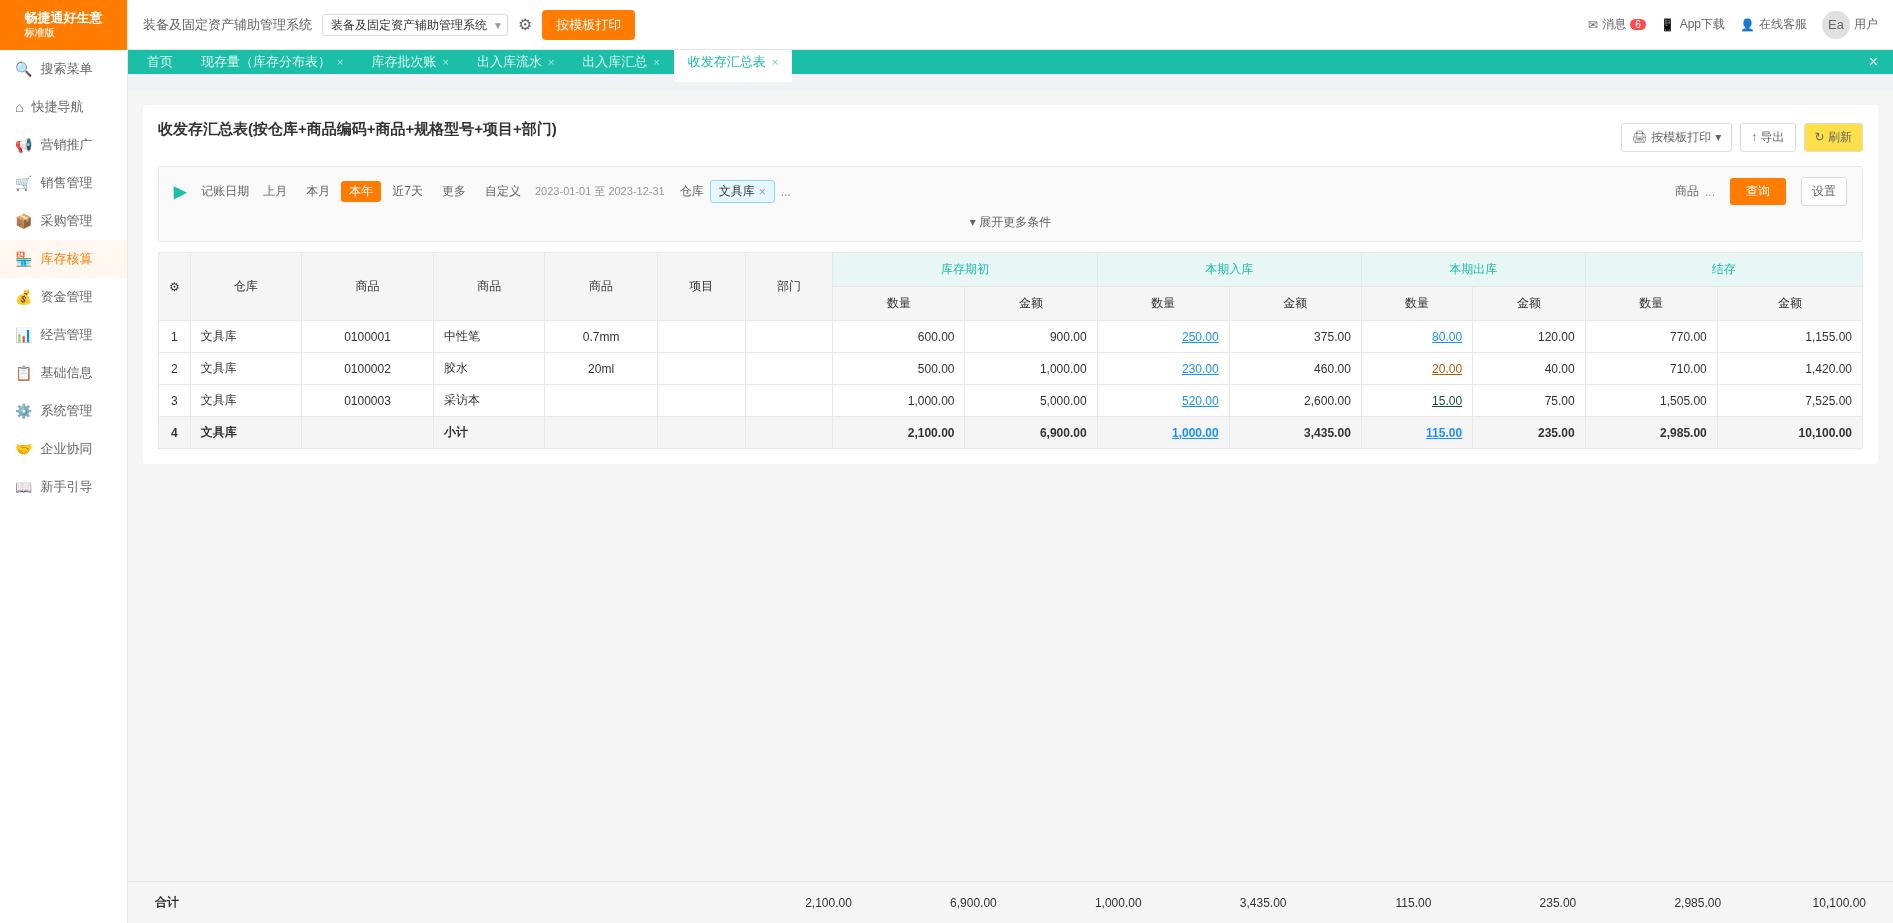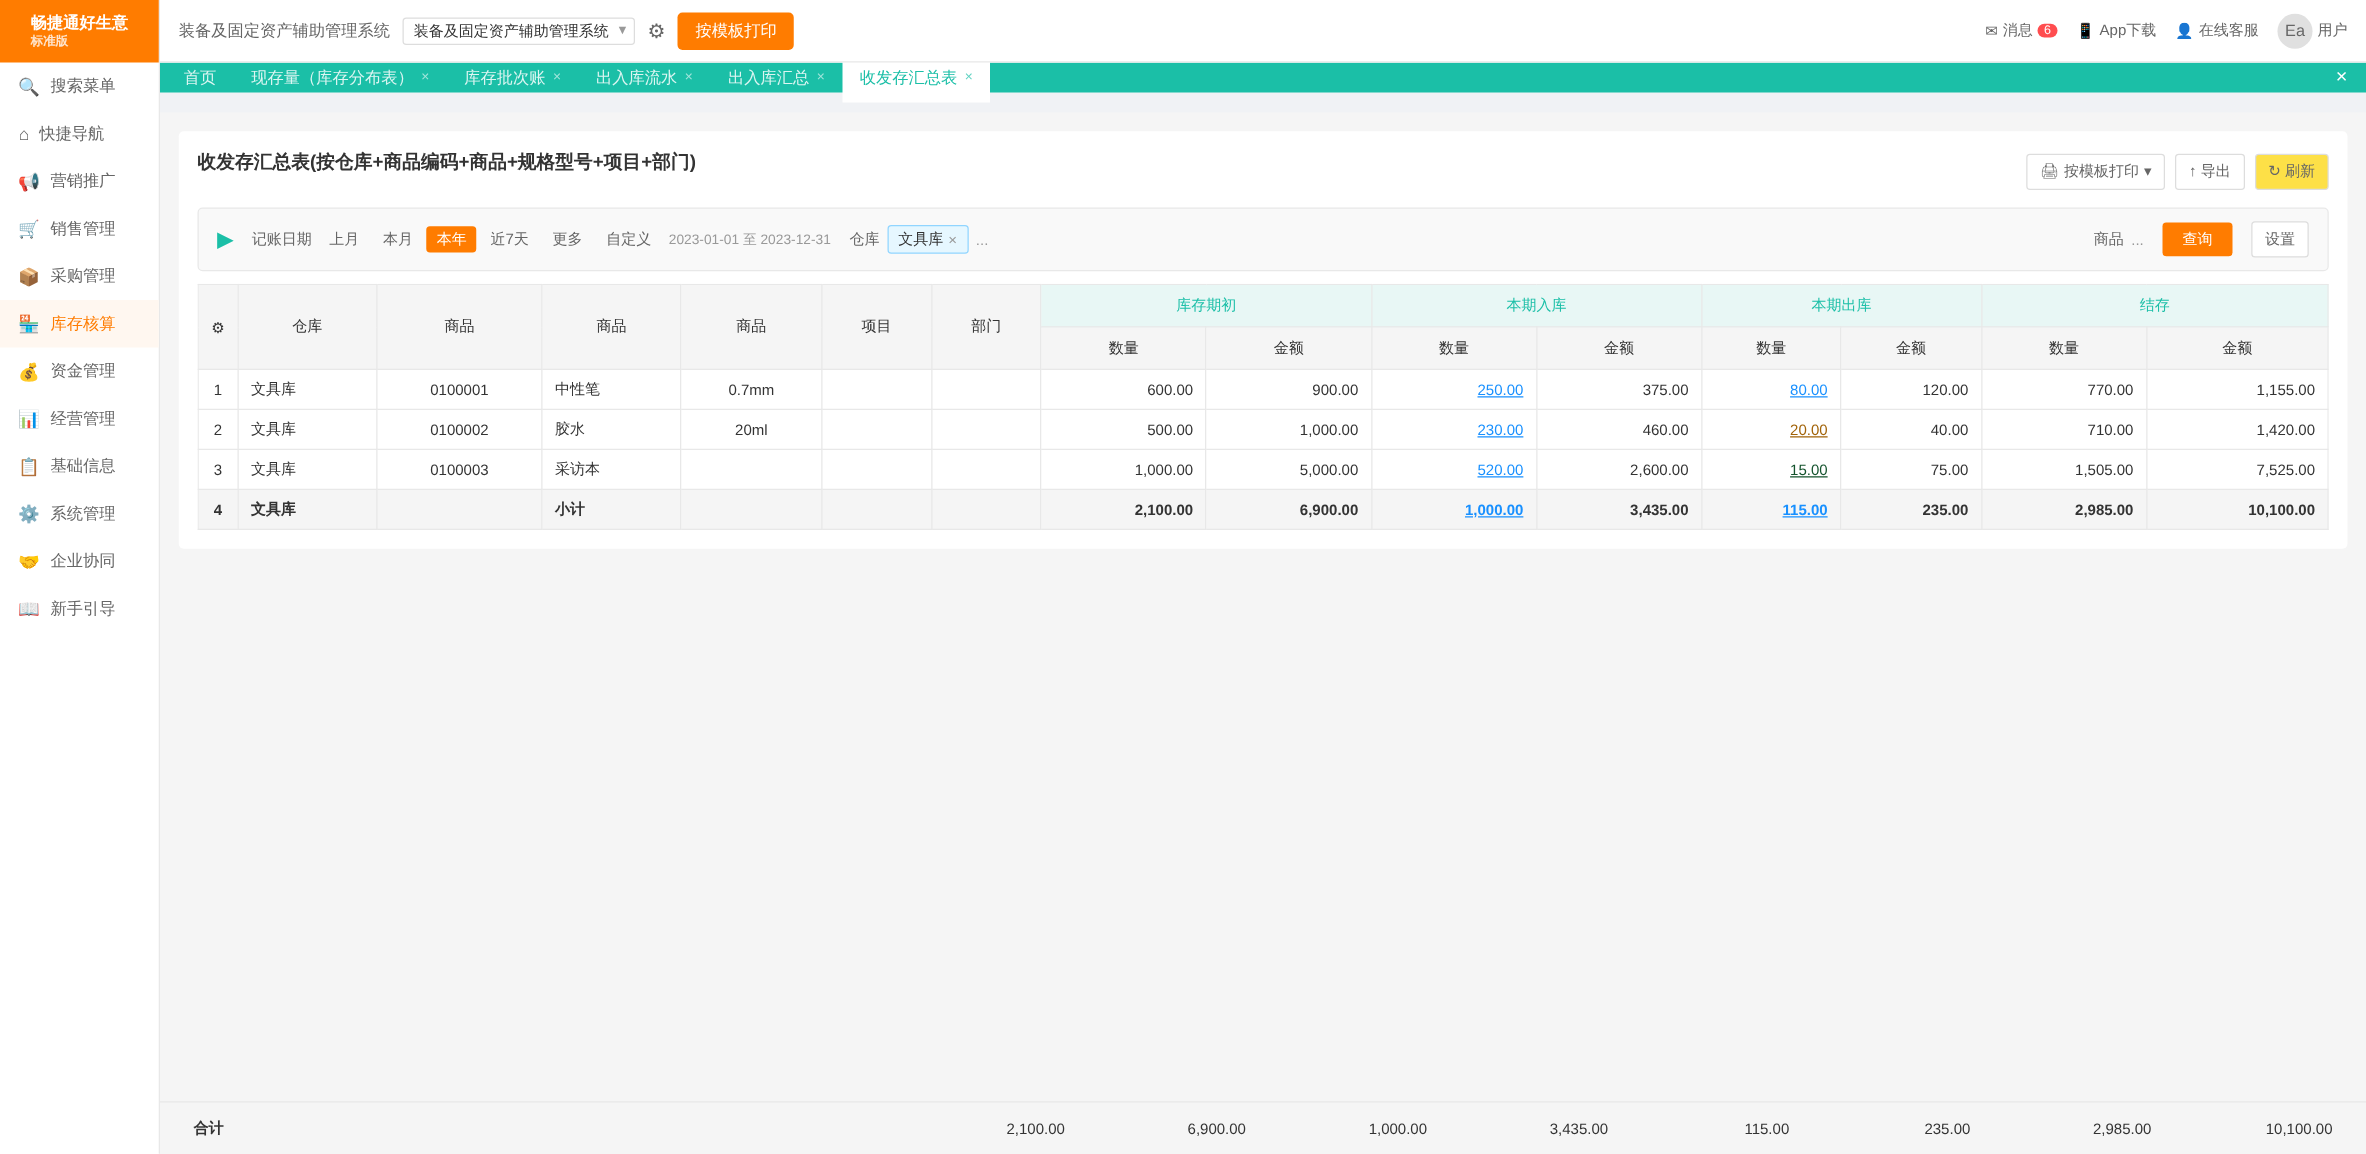--- a/index.html
+++ b/index.html
@@ -273,20 +273,23 @@
 
         <div style="display:flex; align-items:center; gap:6px; margin-left:auto;">
           <span style="color:#666; font-size:12px;">商品</span>
           <span style="color:#999; cursor:pointer;">...</span>
         </div>
 
         <button class="btn-query">查询</button>
         <button class="btn-settings">设置</button>
       </div>
 
+      <div style="display:flex; justify-content:center; margin-top:8px;">
+        <button style="border:none; background:none; color:#666; cursor:pointer; font-size:12px;">▾ 展开更多条件</button>
+      </div>
     </div>
 
     <div style="overflow-x:auto;">
       <table class="data-table">
         <thead>
           <tr>
             <th rowspan="2" class="settings-col">⚙</th>
             <th rowspan="2">仓库</th>
             <th rowspan="2">商品</th>
             <th rowspan="2">商品</th>

